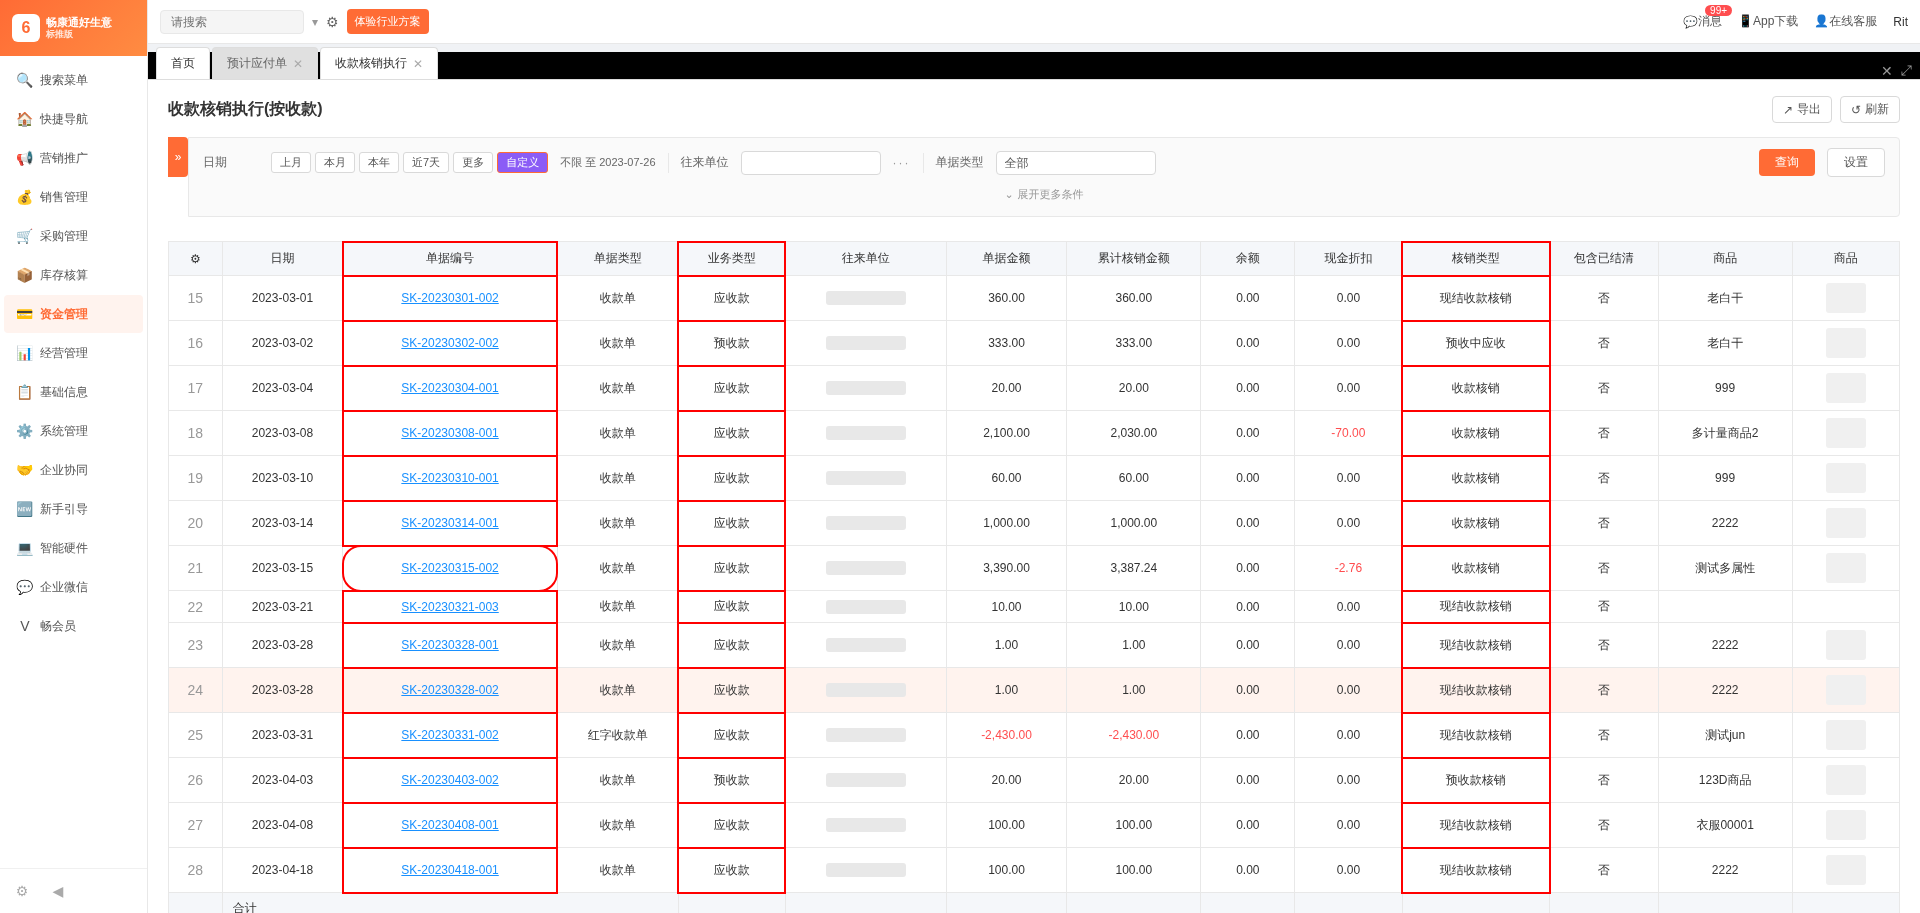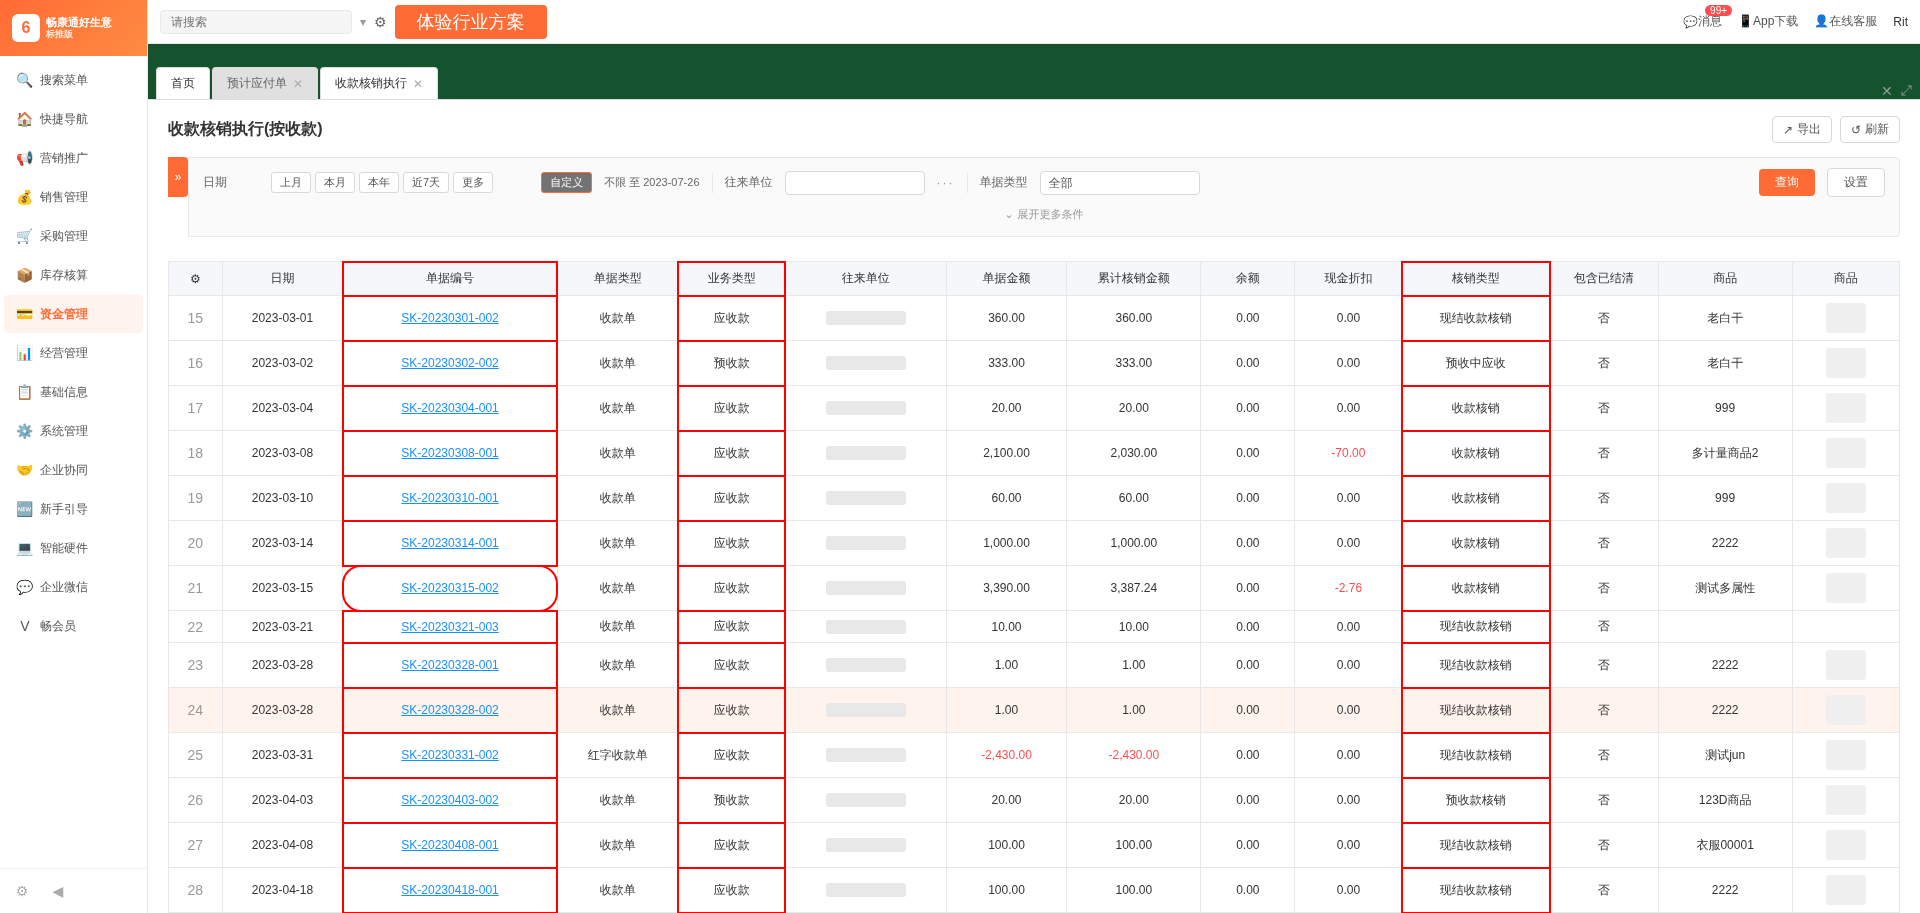--- a/index.html
+++ b/index.html
@@ -68,31 +68,31 @@
       padding: 0 12px;
       gap: 8px;
     }
     .topbar-search {
       background: #f5f5f5;
       border: 1px solid #e8e8e8;
       border-radius: 4px;
       padding: 4px 10px;
       font-size: 12px;
       color: #b91c1c;
-      width: 192px;
+      width: 144px;
     }
     .topbar-arrow { color: #999; font-size: 12px; cursor: pointer; }
     .topbar-gear { color: #666; font-size: 14px; cursor: pointer; }
     .topbar-btn {
       background: #ff6b35;
       color: white;
       border: none;
       border-radius: 4px;
-      padding: 5px 22px;
-      font-size: 18px;
+      padding: 5px 8px;
+      font-size: 11px;
       cursor: pointer;
       font-family: inherit;
     }
     .topbar-spacer { flex: 1; }
     .topbar-right { display: flex; align-items: center; gap: 16px; color: #555; font-size: 12px; }
     .topbar-badge {
       display: inline-flex; align-items: center;
       position: relative;
     }
     .badge-count {
@@ -102,24 +102,25 @@
       padding: 0 5px;
       font-size: 10px;
       position: absolute;
       top: -8px; right: -10px;
       min-width: 18px;
       text-align: center;
     }
 
     
     .tabbar {
-      height: 56px;
-      background: #14532d;
+      height: 28px;
+      background: #000000;
       display: flex; align-items: flex-end;
       border-bottom: 1px solid #ddd;
+      margin-top: 8px;
     }
     .tab {
       height: 32px;
       display: flex; align-items: center;
       padding: 0 14px;
       background: #e0e0e0;
       border: 1px solid #ddd;
       border-bottom: none;
       border-radius: 4px 4px 0 0;
       font-size: 12px;
@@ -177,24 +178,23 @@
       padding: 2px 8px;
       border: 1px solid #d9d9d9;
       border-radius: 3px;
       font-size: 11px;
       cursor: pointer;
       background: white;
       color: #555;
       font-family: inherit;
     }
     .filter-date-btn.custom {
-      background: #737373;
+      background: #8b5cf6;
       color: white;
       border-color: #ff6b35;
-      margin-left: 44px;
     }
     .filter-date-range { color: #666; font-size: 11px; }
     .filter-divider { width: 1px; height: 20px; background: #e8e8e8; }
     .filter-select {
       border: 1px solid #d9d9d9;
       border-radius: 4px;
       padding: 4px 24px 4px 8px;
       font-size: 12px;
       color: #555;
       background: white;

